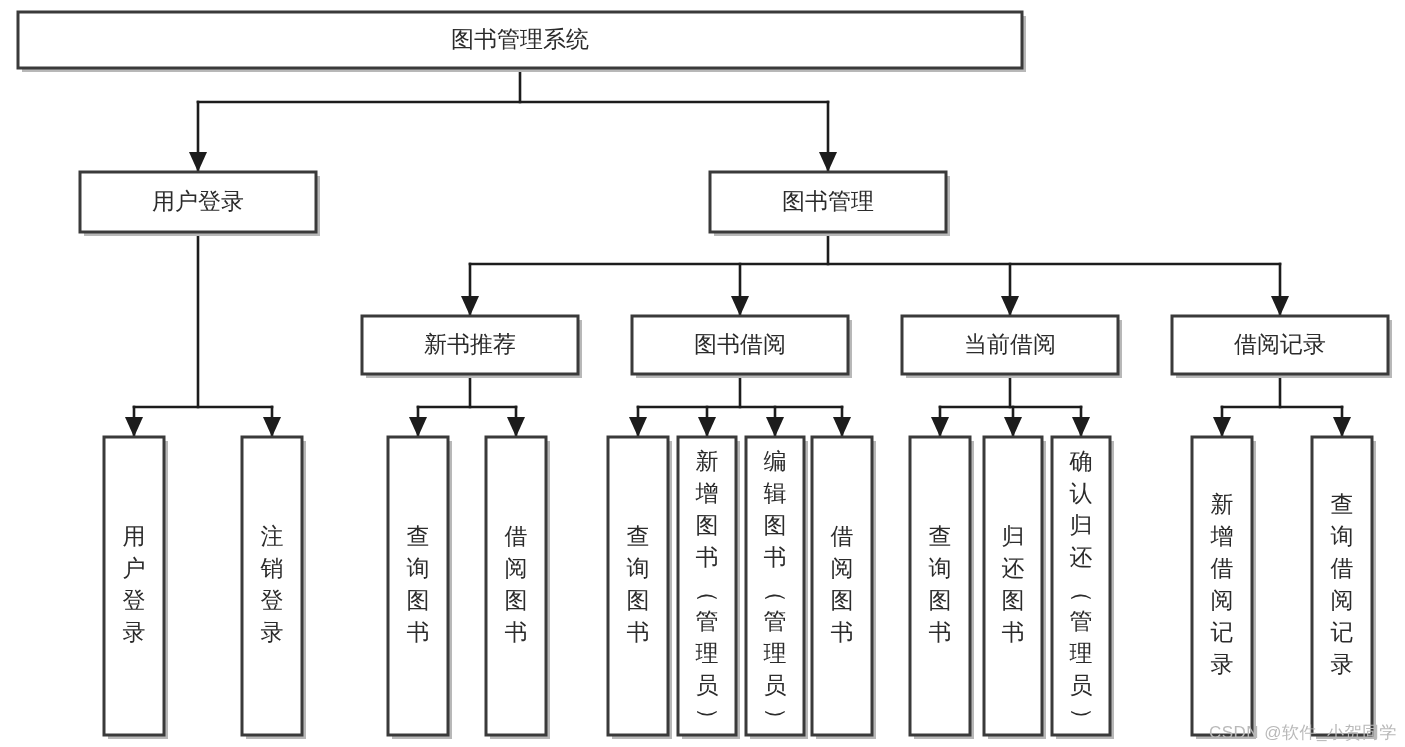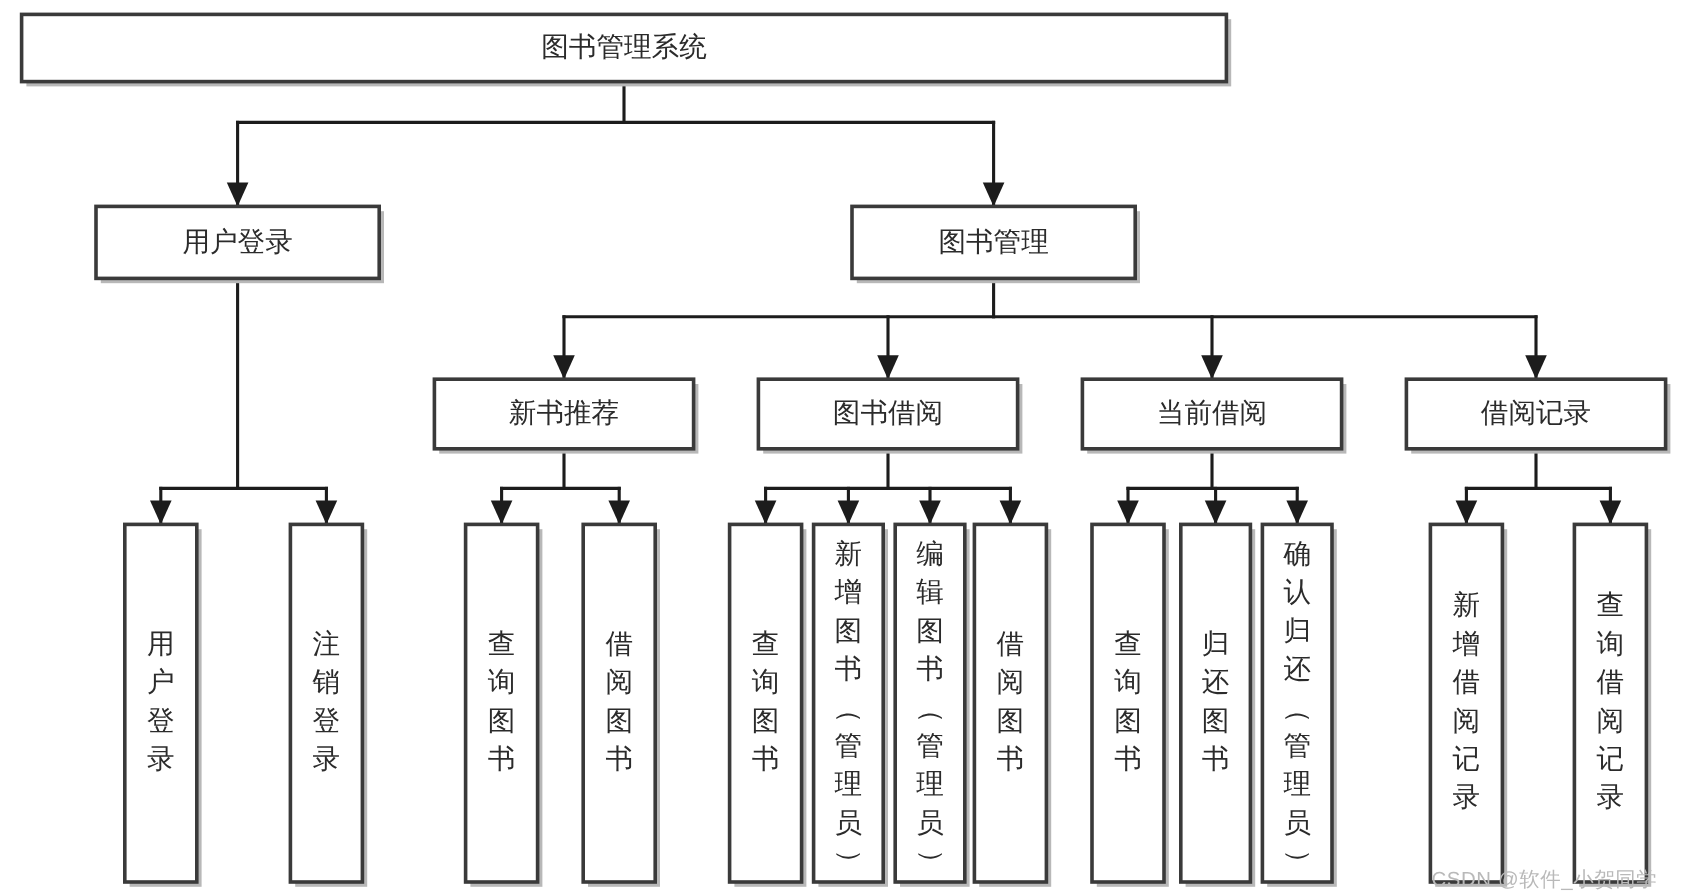--- a/index.html
+++ b/index.html
@@ -54,21 +54,21 @@
   }
   .node-label-v-char {
     font-family: "Liberation Sans", "DejaVu Sans", sans-serif;
     font-size: 23px;
     fill: #2b2b2b;
     text-anchor: middle;
     dominant-baseline: middle;
   }
   .watermark {
     position: absolute;
-    right: 24px;
+    right: 8px;
     bottom: 3px;
     font-family: "Liberation Sans", "DejaVu Sans", sans-serif;
     font-size: 17px;
     color: #b9b9b9;
     letter-spacing: 0.5px;
     white-space: nowrap;
     user-select: none;
   }
 </style>
 </head>

